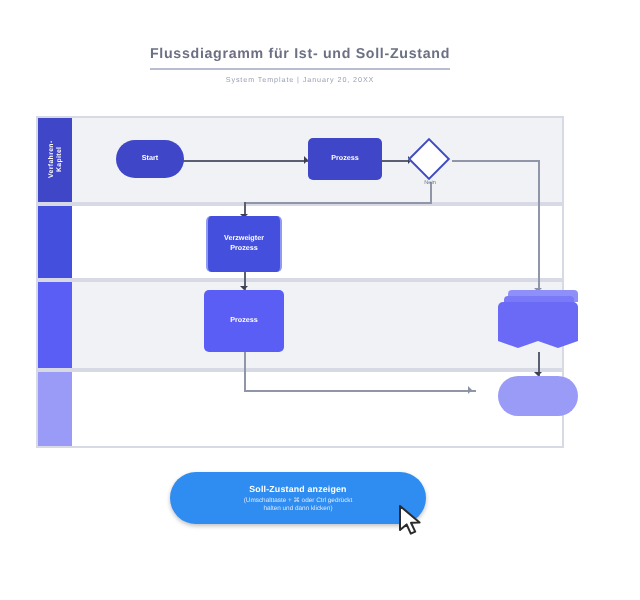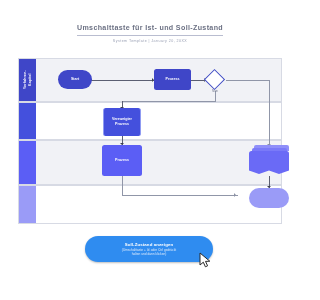--- a/index.html
+++ b/index.html
@@ -70,21 +70,21 @@
     box-shadow:0 1px 2px rgba(0,0,0,.25);
   }
   #cta-main{color:#fff;font-size:4.4px;font-weight:700;letter-spacing:.1px;}
   #cta-sub{color:#dbe9fb;font-size:3.2px;text-align:center;line-height:1.35;margin-top:1px;white-space:pre-line;}
   #cursor{position:absolute;left:199px;top:252px;}
 </style>
 </head>
 <body>
 
 <div id="header">
-  <div id="title">Umschalttaste für Ist- und Soll-Zustand</div>
+  <div id="title">Flussdiagramm für Ist- und Soll-Zustand</div>
   <div id="subtitle">System Template  |  January 20, 20XX</div>
 </div>
 
 <div id="diagram">
 
   <div class="lane alt" style="top:0;height:44px;">
     <div class="lane-tab" style="background:#3f46c8;">
       <div class="lane-label">Verfahren-
 Kapitel</div>
     </div>

